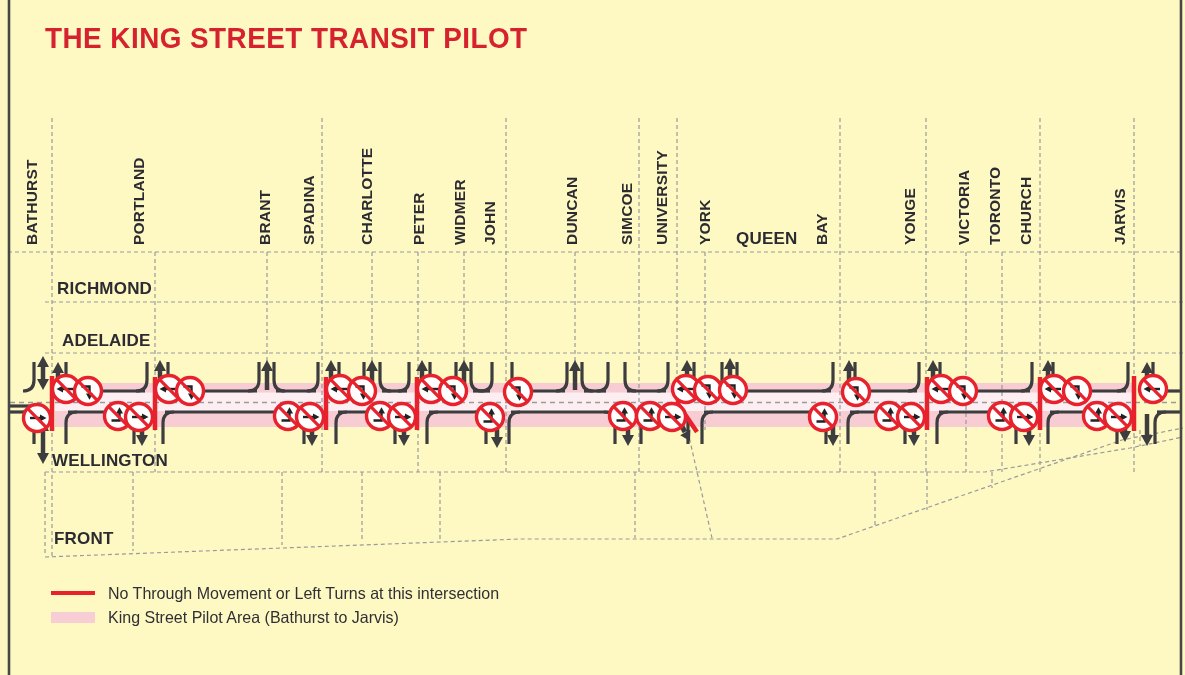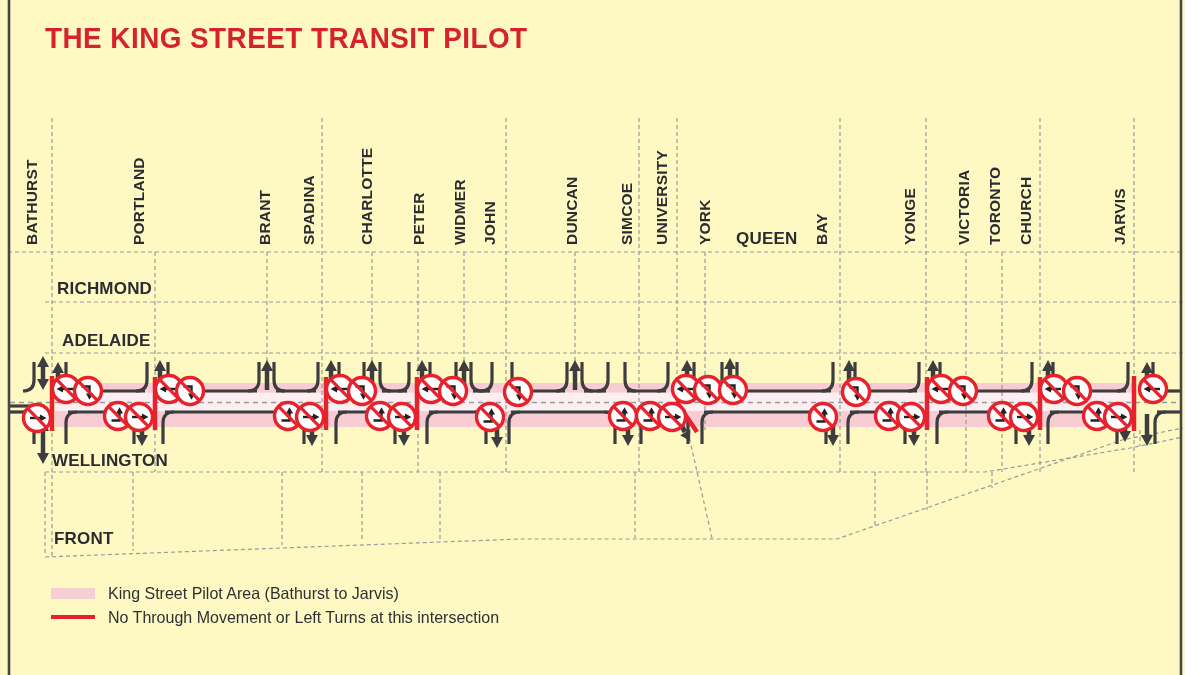--- a/index.html
+++ b/index.html
@@ -407,21 +407,21 @@
       <text x="57" y="294" fill="#2b2b31" font-size="17" font-weight="bold" letter-spacing="0.2" font-family="&quot;Liberation Sans&quot;,sans-serif">RICHMOND</text>
       <text x="62" y="346" fill="#2b2b31" font-size="17" font-weight="bold" letter-spacing="0.2" font-family="&quot;Liberation Sans&quot;,sans-serif">ADELAIDE</text>
       <text x="52" y="466" fill="#2b2b31" font-size="17" font-weight="bold" letter-spacing="0.2" font-family="&quot;Liberation Sans&quot;,sans-serif">WELLINGTON</text>
       <text x="54" y="544" fill="#2b2b31" font-size="17" font-weight="bold" letter-spacing="0.2" font-family="&quot;Liberation Sans&quot;,sans-serif">FRONT</text>
       <line x1="9" y1="0" x2="9" y2="675" stroke="#474747" stroke-width="2.6"></line>
       <line x1="1181" y1="0" x2="1181" y2="675" stroke="#474747" stroke-width="2.6"></line>
     </svg>
 
   <div class="legend">
     <div class="legend-row">
+      <div class="legend-swatch-line"></div>
+      <div class="legend-label">No Through Movement or Left Turns at this intersection</div>
+    </div>
+    <div class="legend-row">
       <div class="legend-swatch-area"></div>
       <div class="legend-label">King Street Pilot Area (Bathurst to Jarvis)</div>
-    </div>
-    <div class="legend-row">
-      <div class="legend-swatch-line"></div>
-      <div class="legend-label">No Through Movement or Left Turns at this intersection</div>
     </div>
   </div>
 </div>
 
 </body></html>

